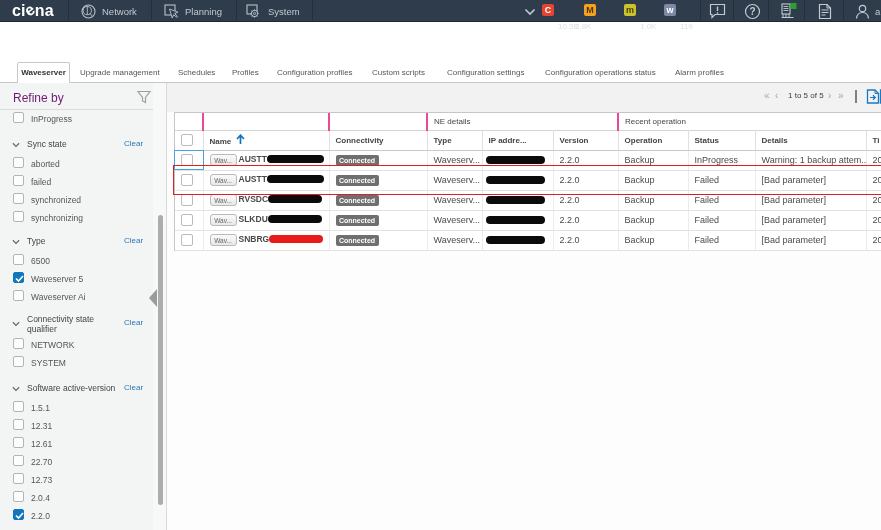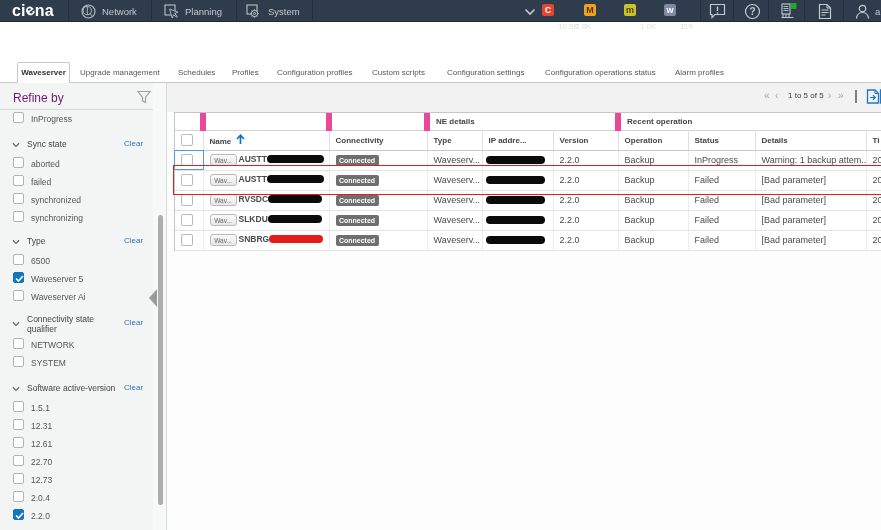--- a/index.html
+++ b/index.html
@@ -58,21 +58,21 @@
     background:#fdfdfd; }
   .pgchev { color:#a0a6ac; font-size:10px; }
 
   
   #tbl { position:absolute; left:174px; top:112px; width:707px; height:139px;
     overflow:hidden; background:#fff; border-left:1px solid #c6c6c6;
     border-top:1px solid #c6c6c6; }
   table { border-collapse:collapse; table-layout:fixed; width:732px; }
   td, th { overflow:hidden; white-space:nowrap; font-size:9px; padding:0 0 0 6px;
     text-align:left; vertical-align:middle; }
-  tr.grp td { height:17px; border-right:6px solid #ec4899; font-weight:bold; color:#444; font-size:8px; }
+  tr.grp td { height:17px; border-right:2px solid #ec4899; font-weight:normal; color:#444; font-size:8px; }
   tr.colh th { height:20px; border-right:1px solid #e0e0e0; border-top:1px solid #d4d4d4;
     border-bottom:1px solid #c9c9c9; color:#444; font-size:8px; }
   tr.data td { height:20px; border-right:1px solid #ececec; border-bottom:1px solid #e2e2e2;
     color:#4a4a4a; }
   .redact { display:inline-block; height:8px; border-radius:4px; background:#0b0b0b;
     vertical-align:middle; position:relative; top:-1px; }
   .nm { font-weight:bold; font-size:8.5px; }
   .chip { display:inline-block; width:27px; height:12px; border:1px solid #b9b9b9;
     border-radius:3px; background:linear-gradient(#fafafa,#e8e8e8); color:#666;
     font-size:6.5px; text-align:center; line-height:11px; vertical-align:middle; }

